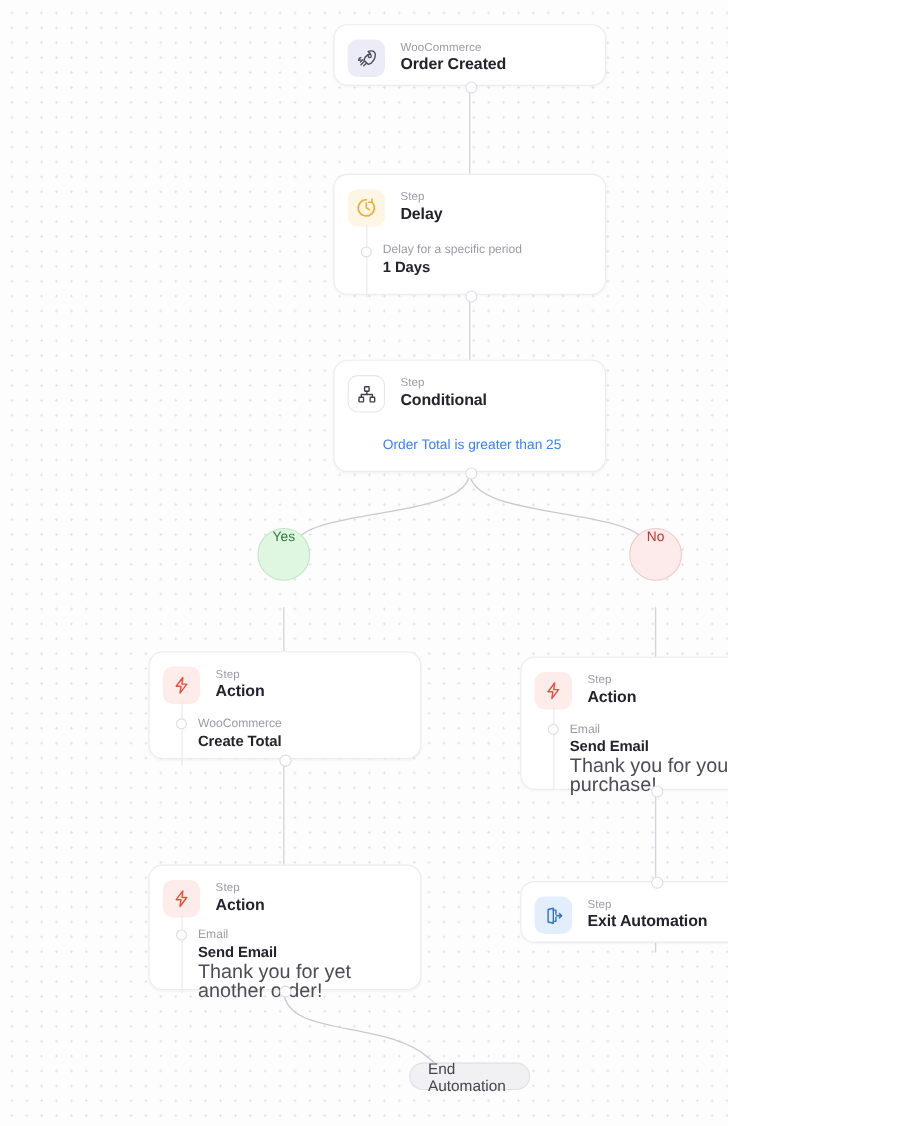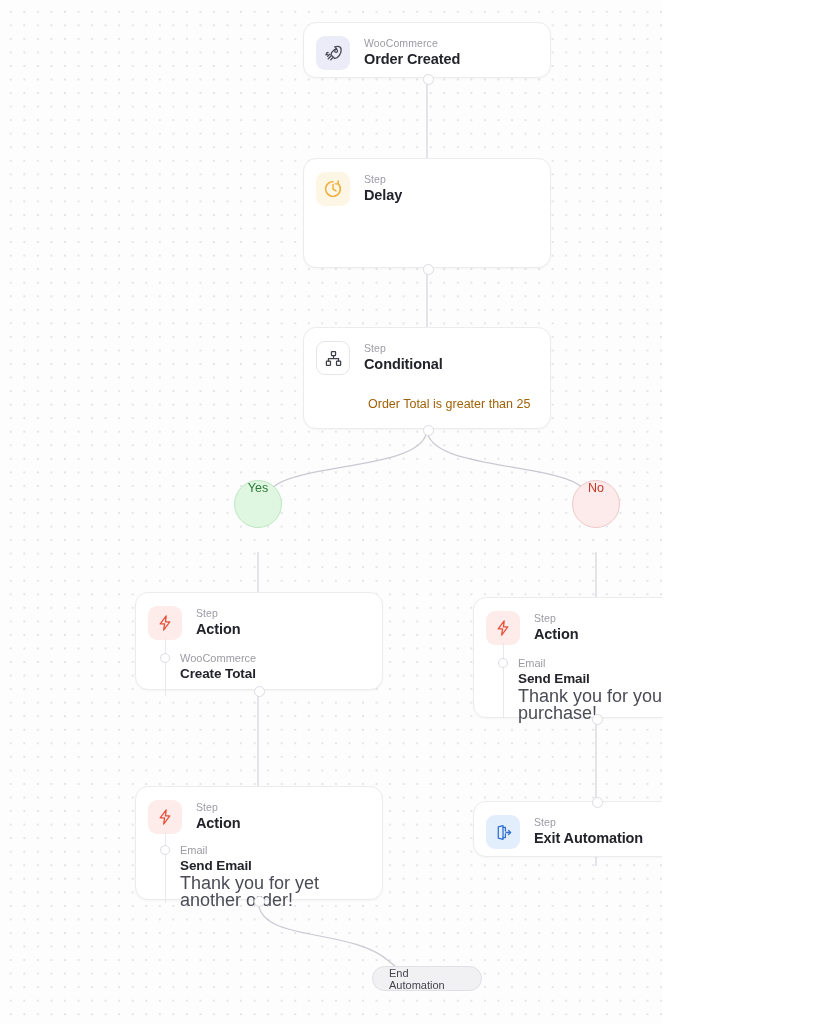--- a/index.html
+++ b/index.html
@@ -111,23 +111,23 @@
     line-height: 18px;
     letter-spacing: -0.1px;
   }
   .sub-desc {
     font-size: 18px;
     color: #4b4c56;
     line-height: 17px;
   }
   .plain-line {
     font-size: 12.5px;
-    color: #a16207;
+    color: #3b82f6;
     line-height: 17px;
-    margin-left: 64px;
+    margin-left: 44px;
   }
   .branch {
     position: absolute;
     width: 48px;
     height: 48px;
     border-radius: 50%;
     display: flex;
     align-items: flex-start;
     justify-content: center;
     font-size: 12.5px;
@@ -146,21 +146,21 @@
   .end-pill {
     position: absolute;
     height: 25px;
     padding: 0 16px;
     border-radius: 13px;
     background: #f1f1f4;
     border: 1px solid #e0e0e6;
     display: flex;
     align-items: center;
     justify-content: center;
-    font-size: 11px;
+    font-size: 14px;
     color: #44454e;
     box-sizing: border-box;
   }
   .port {
     position: absolute;
     width: 11px;
     height: 11px;
     border-radius: 50%;
     background: #ffffff;
     border: 1.4px solid #dcdce3;
@@ -221,20 +221,28 @@
         <svg width="20" height="20" viewBox="0 0 24 24" fill="none" stroke="#f2ab35" stroke-width="1.7" stroke-linecap="round">
           <path d="M12 3.2a8.8 8.8 0 1 0 6.2 2.6"></path>
           <path d="M18.2 5.8 L18.2 2.4 M18.2 5.8 L14.8 5.8" stroke-linejoin="round"></path>
           <path d="M12 6.6 L12 12 L15.6 14.2"></path>
           <path d="M20.6 10.2 l.05 0 M21 13.4 l.05 0 M19.7 16.4 l.05 0 M17.6 18.9 l.05 0 M14.8 20.4 l.05 0" stroke-width="1.9"></path>
         </svg>
       </div>
       <div class="head-text">
         <div class="kicker">Step</div>
         <div class="title">Delay</div>
+      </div>
+    </div>
+    <div class="body-wrap" style="margin-top:14px;">
+      <div class="stem" style="top:-16px; height:66px;"></div>
+      <div class="stem-dot" style="top:4px;"></div>
+      <div class="body-text">
+        <div class="sub-kicker">Delay for a specific period</div>
+        <div class="sub-title">1 Days</div>
       </div>
     </div>
     <div class="port" style="left:118.5px; top:104.5px;"></div>
   </div>
 
   <div class="node" style="left:303px; top:327px; width:248px; height:102px;">
     <div class="node-head">
       <div class="icon-box plain">
         <svg width="19" height="19" viewBox="0 0 24 24" fill="none" stroke="#3f4049" stroke-width="1.6" stroke-linejoin="round">
           <rect x="9.4" y="3.2" width="5.2" height="5.2" rx="0.7"></rect>

